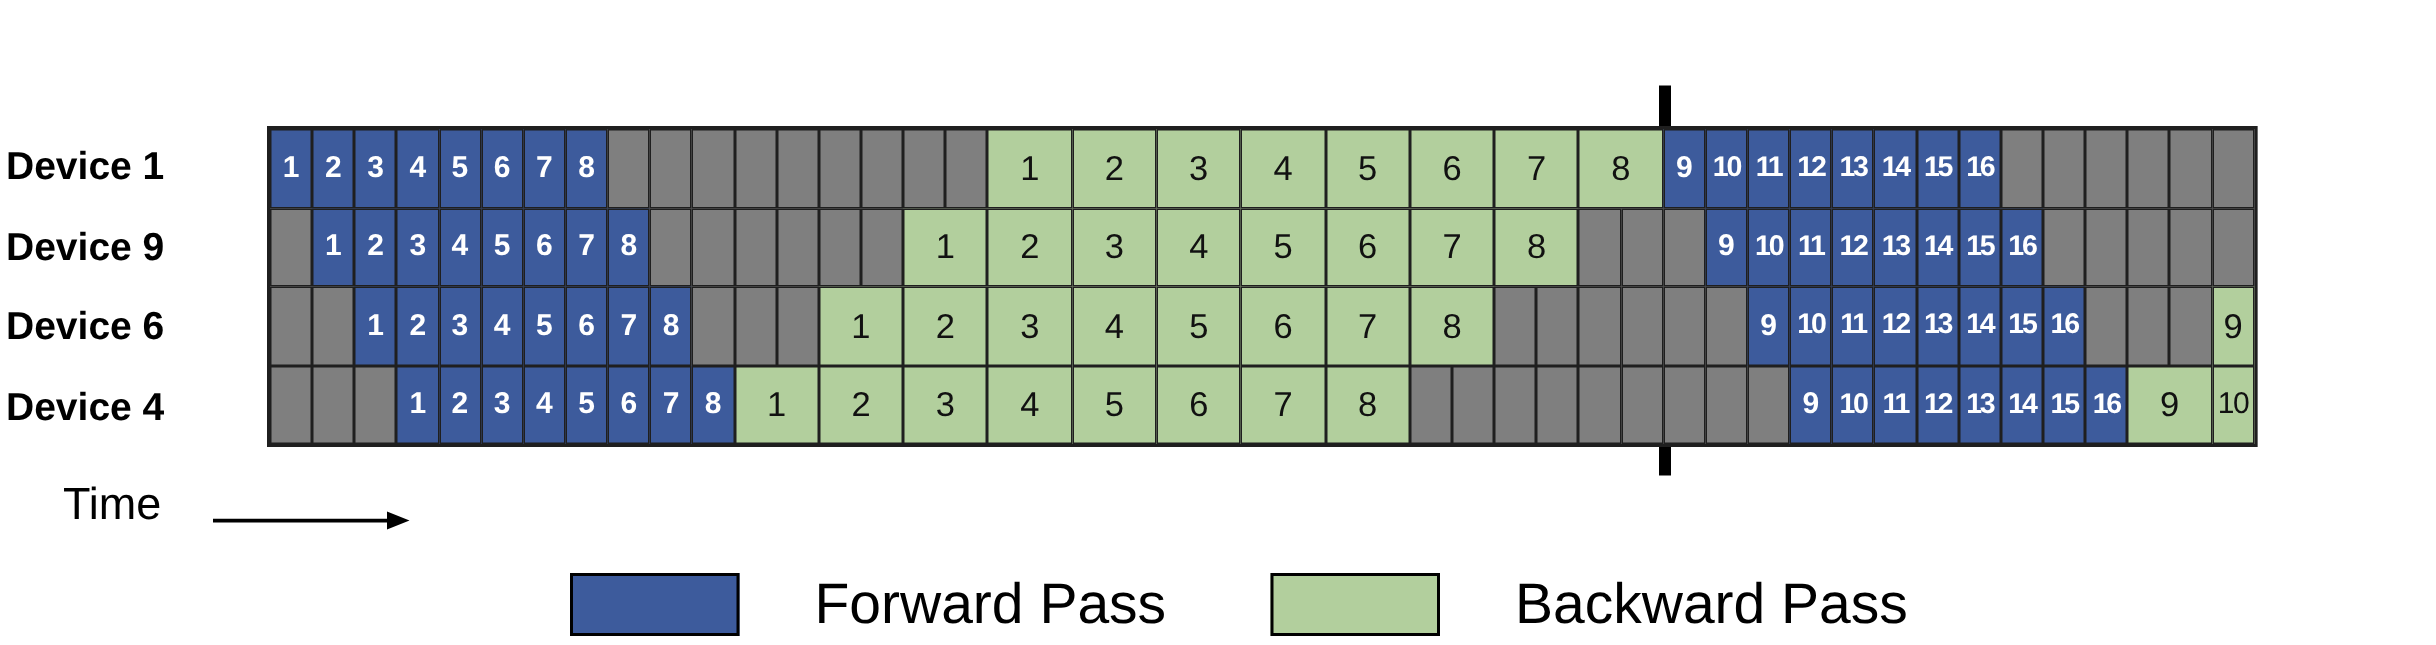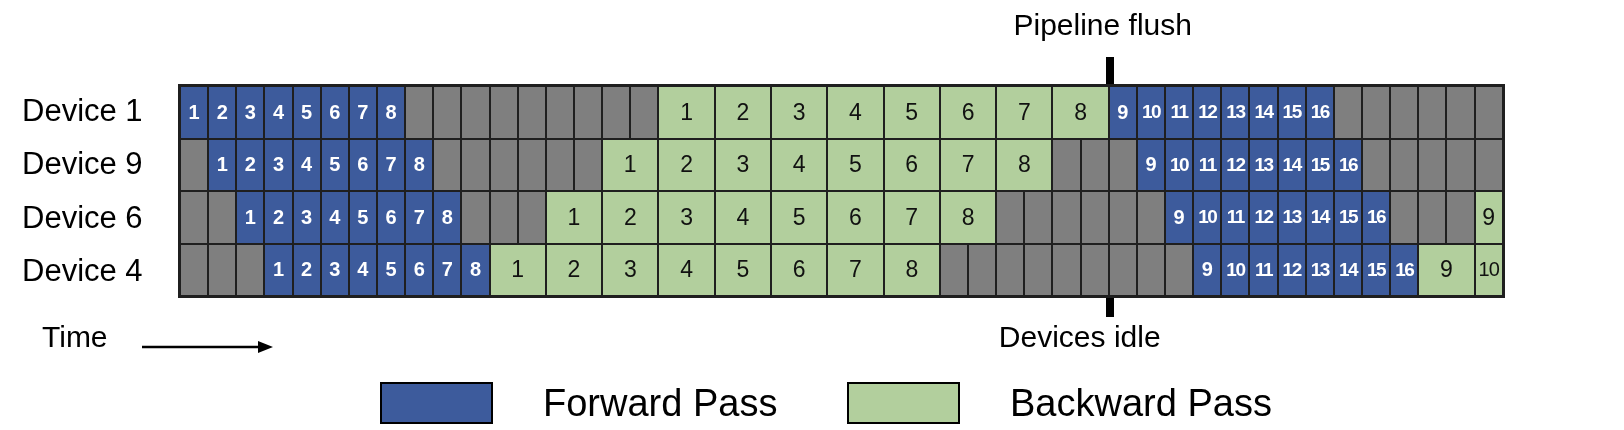--- a/index.html
+++ b/index.html
@@ -22,22 +22,22 @@
     overflow:hidden; white-space:nowrap;
   }
   .cell.i { background:var(--idle, #7f7f7f); }
   .cell.f { background:var(--forward, #3d5b9c); color:#fff; font-weight:700; font-size:20px; }
   .cell.f.two { font-size:19px; letter-spacing:-1.5px; }
   .cell.b { background:var(--backward, #b2cf9d); color:#111; font-weight:400; font-size:23px; }
   .cell.b.two { font-size:20px; letter-spacing:-1px; }
 
   
   .dev-label {
-    position:absolute; left:22px; width:150px; height:53.5px;
-    display:flex; align-items:center; font-size:31px;
+    position:absolute; left:4px; width:150px; height:53.5px;
+    display:flex; align-items:center; font-size:26px;font-weight:bold;
   }
 
   
   .flush-line { position:absolute; top:57px; width:8px; height:260px; background:#000; }
   .flush-label { position:absolute; top:8px; font-size:30px; transform:translateX(-50%); white-space:nowrap; }
   .idle-label  { position:absolute; top:320px; font-size:30px; transform:translateX(-50%); white-space:nowrap; }
 
   
   .time-label { position:absolute; left:42px; top:320px; font-size:30px; }
   .time-arrow { position:absolute; left:140px; top:339px; }
@@ -48,21 +48,20 @@
   .swatch.bwd { left:847px; top:382px; background:var(--backward, #b2cf9d); }
   .legend-text { position:absolute; top:382px; height:42px; display:flex; align-items:center; font-size:38px; white-space:nowrap; }
   .legend-text.fwd { left:543px; }
   .legend-text.bwd { left:1010px; }
 </style>
 </head>
 <body>
 
 <div class="canvas">
 
-  <div class="flush-label" id="flush-label" style="left: 1102.72px;">Pipeline flush</div>
 
   <div class="flush-line" id="flush-line" style="left: 1105.72px; background: rgb(0, 0, 0);"></div>
 
   <div id="labels-col">
       <div class="dev-label" style="top: 84px;">Device 1</div>
       <div class="dev-label" style="top: 137.5px;">Device 9</div>
       <div class="dev-label" style="top: 191px;">Device 6</div>
       <div class="dev-label" style="top: 244.5px;">Device 4</div>
     </div>
 
@@ -225,21 +224,20 @@
         <div class="cell f two" style="flex: 0 0 2.12766%;">12</div>
         <div class="cell f two" style="flex: 0 0 2.12766%;">13</div>
         <div class="cell f two" style="flex: 0 0 2.12766%;">14</div>
         <div class="cell f two" style="flex: 0 0 2.12766%;">15</div>
         <div class="cell f two" style="flex: 0 0 2.12766%;">16</div>
         <div class="cell b" style="flex: 0 0 4.25532%;">9</div>
         <div class="cell b two" style="flex: 0 0 2.12766%;">10</div>
       </div>
     </div>
 
-  <div class="idle-label" id="idle-label" style="left: 1079.72px;">Devices idle</div>
 
   <div class="time-label">Time</div>
 
   <svg class="time-arrow" width="135" height="16">
     <line x1="2" y1="8" x2="118" y2="8" stroke="#000" stroke-width="2.5"></line>
     <polygon points="118,2 133,8 118,14" fill="#000"></polygon>
   </svg>
 
   <div class="legend">
     <span class="swatch fwd"></span>

